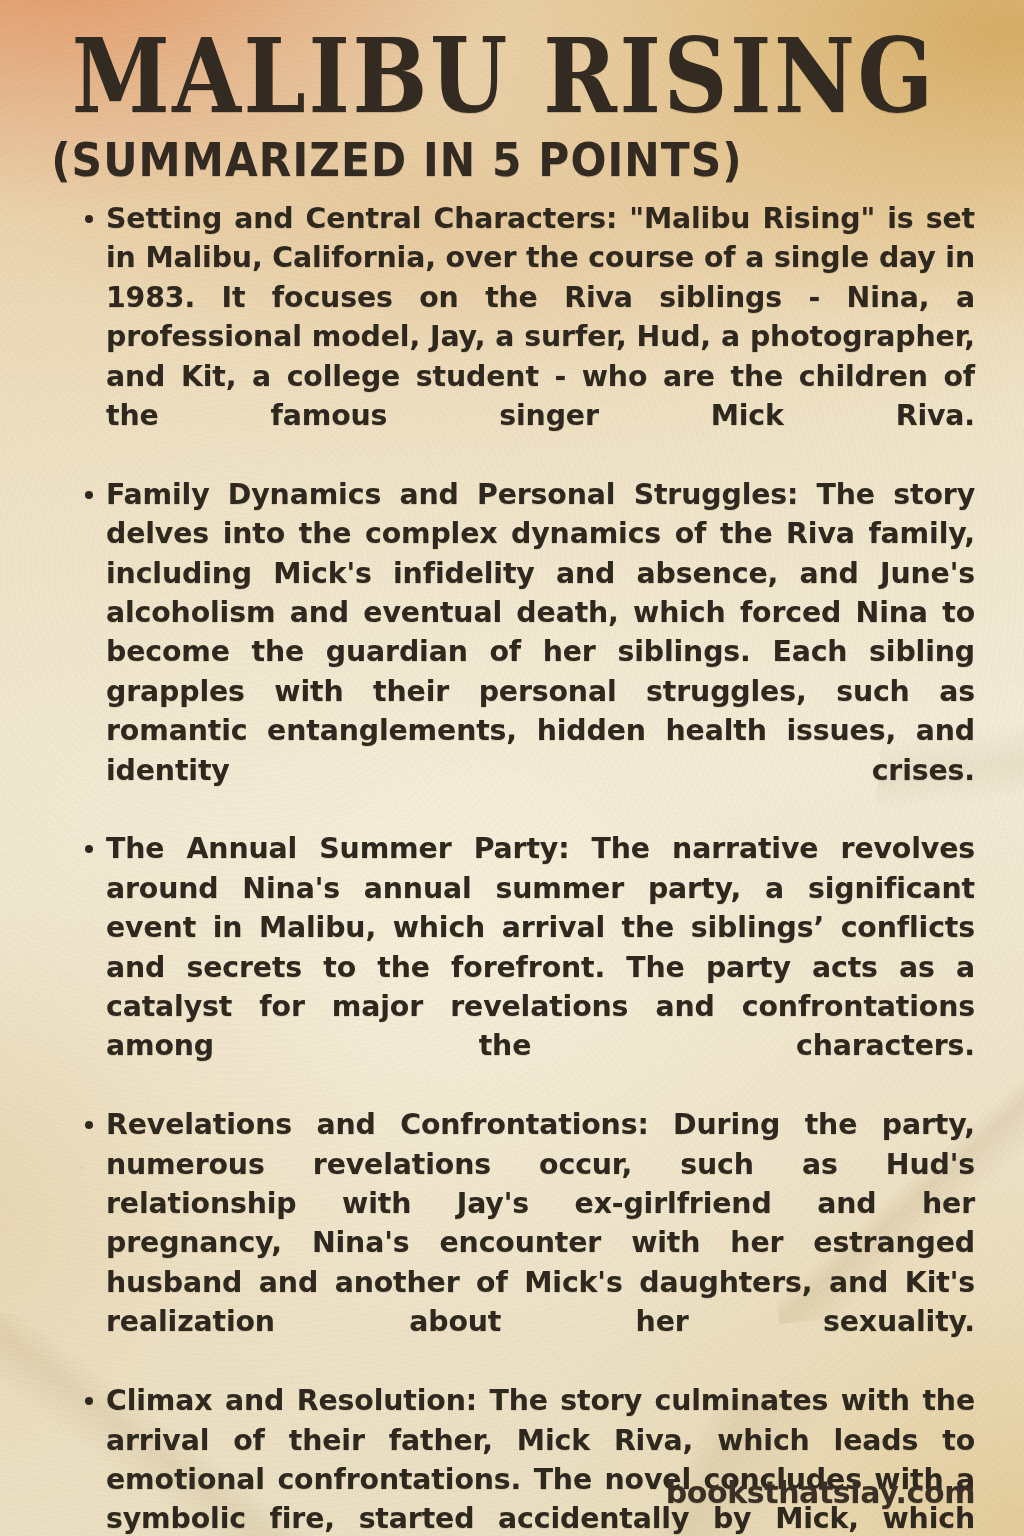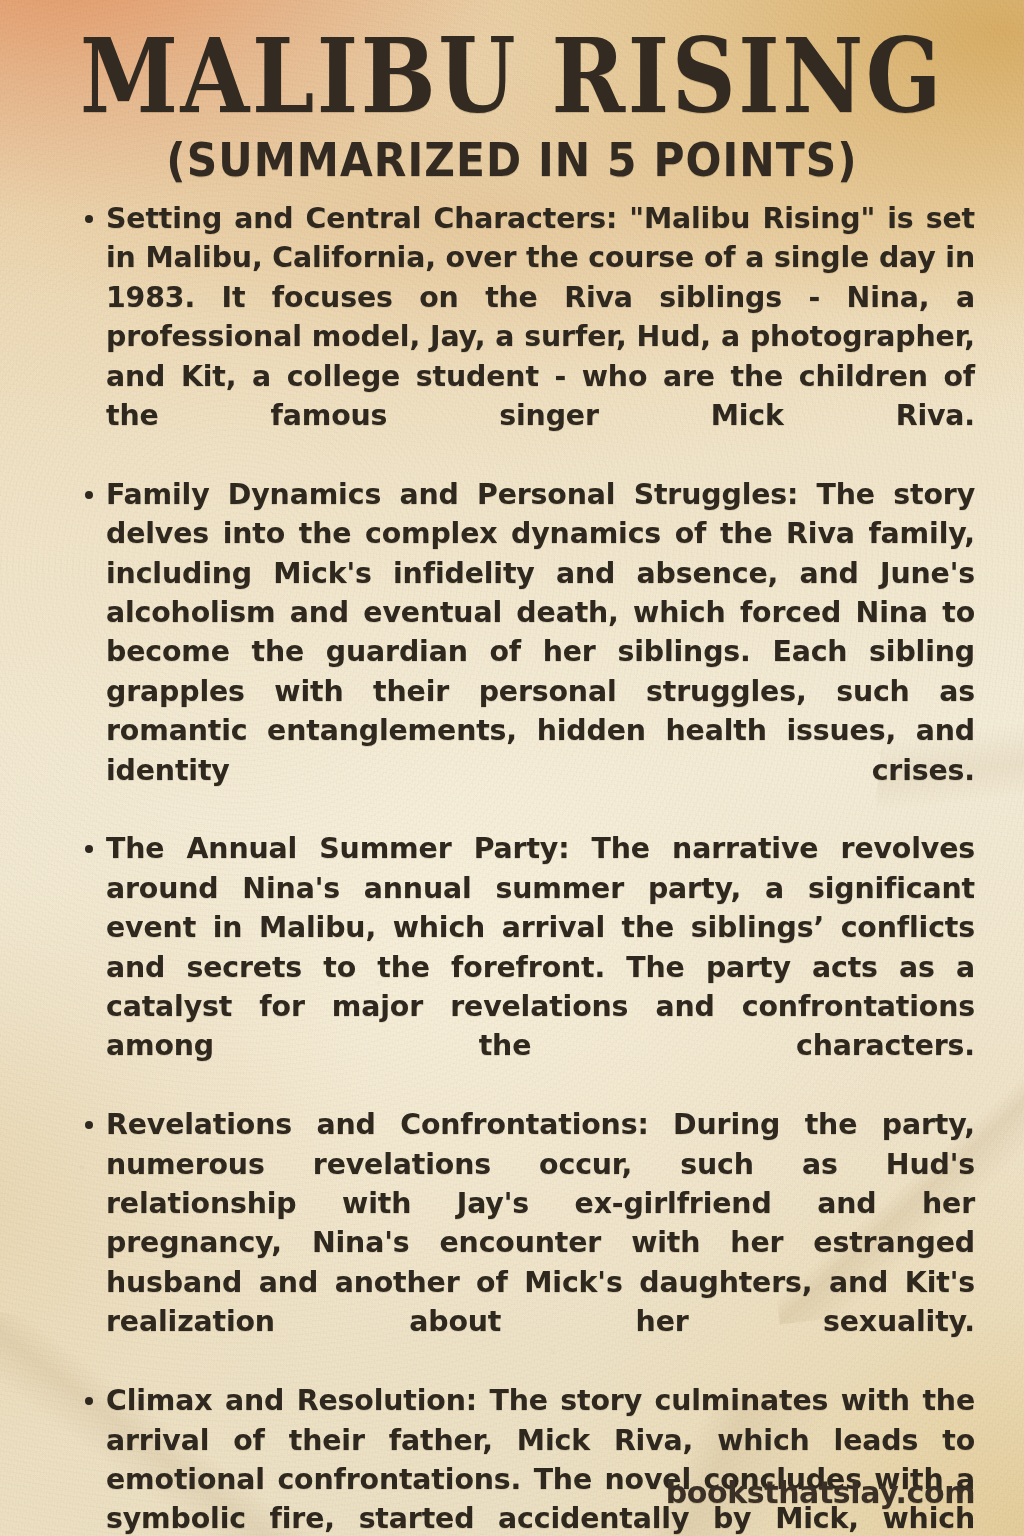--- a/index.html
+++ b/index.html
@@ -101,21 +101,21 @@
     position: relative;
     z-index: 5;
     width: 1024px;
     height: 1536px;
     box-sizing: border-box;
     padding: 0;
   }
 
   
   .title-block {
-    text-align: center;
+    text-align: left;
     padding-top: 26px;
   }
   .main-title {
     margin: 0;
     font-family: "DejaVu Serif", serif;
     font-weight: bold;
     font-size: 103px;
     line-height: 0.97;
     letter-spacing: 3px;
     color: #332b22;

